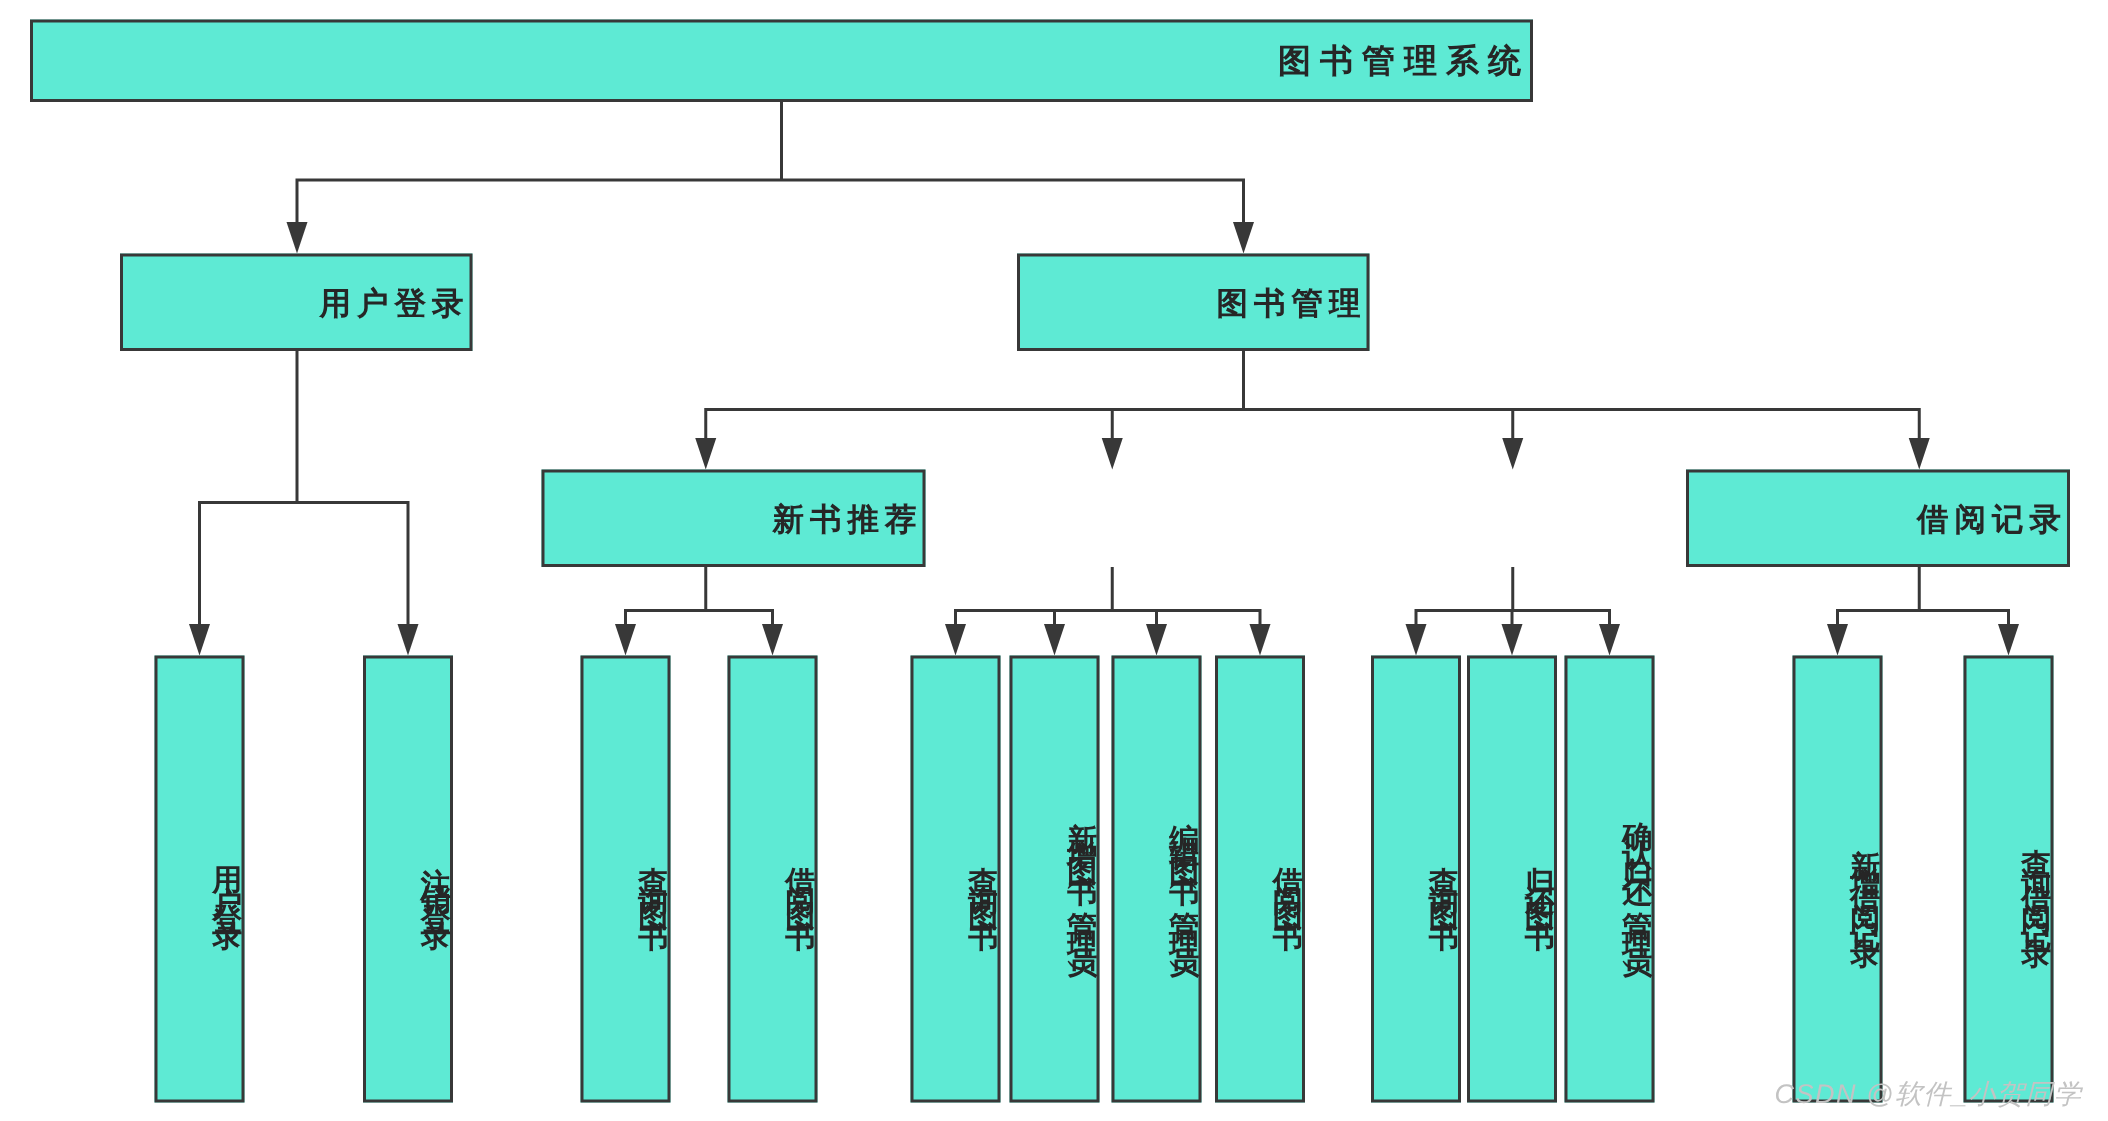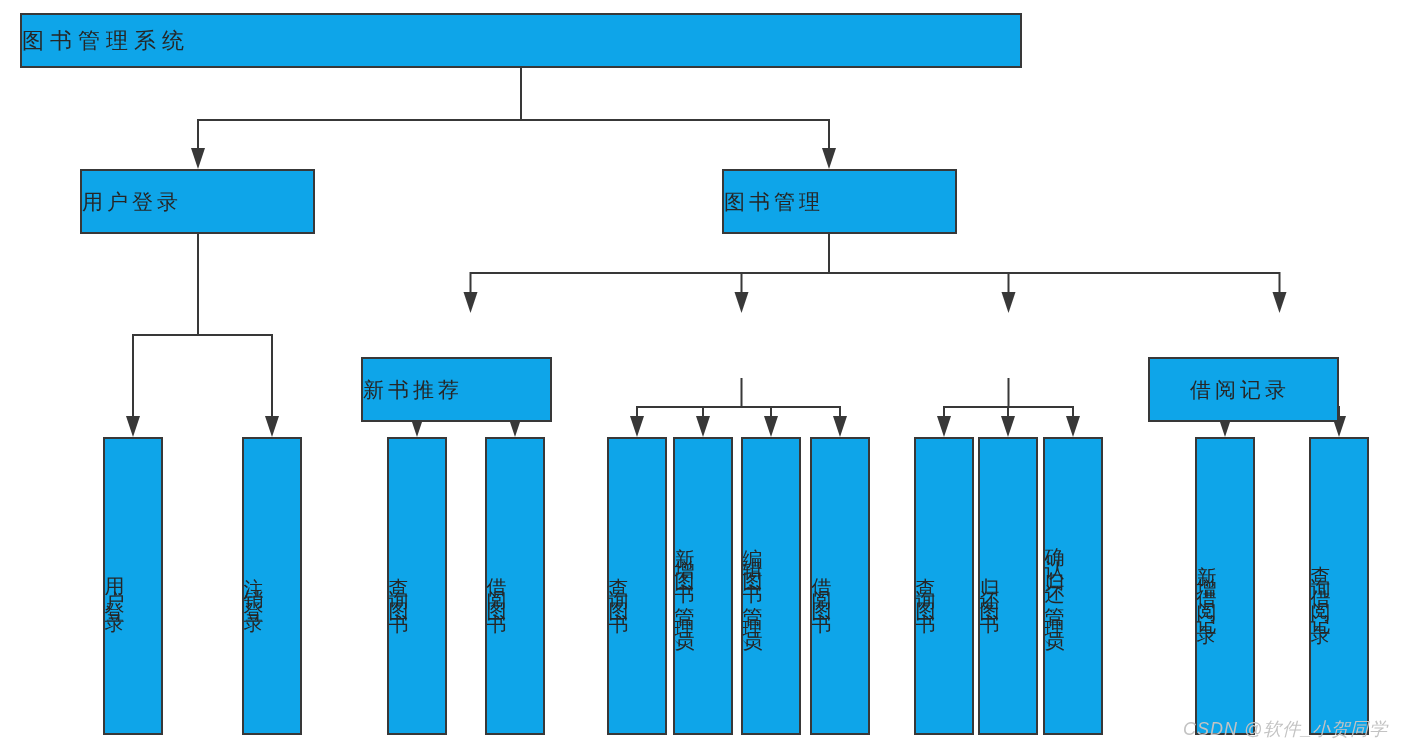--- a/index.html
+++ b/index.html
@@ -7,26 +7,27 @@
     position:relative;
     width:1405px;height:747px;
     background:#ffffff;
     font-family:"Liberation Sans",sans-serif;
     overflow:hidden;
   }
   #wires{position:absolute;left:0;top:0;width:1405px;height:747px;}
   .node{
     position:absolute;
     box-sizing:border-box;
-    background:#0ea5e9;
+    background:#5eead4;
     border:2px solid #383838;
     display:flex;
     align-items:center;
-    justify-content:flex-start;
+    justify-content:flex-end;
     color:#262626;
+    font-weight:bold;
   }
   .hlabel{
     font-size:21px;
     letter-spacing:4px;
     white-space:nowrap;
     color:#262626;
   }
   .root-box .hlabel{font-size:22px;letter-spacing:6px;}
   .vlabel{
     writing-mode:vertical-rl;
@@ -34,26 +35,26 @@
     font-size:20px;
     letter-spacing:12px;
     line-height:1;
     color:#262626;
     white-space:nowrap;
   }
   
   .root-box{left:20px;top:13px;width:1002px;height:55px;}
   .lv2{top:169px;height:65px;width:235px;}
   .n-l2-0{left:80px;}
-  .n-l2-1{left:722px;}
-  .lv3{top:313px;height:65px;width:191px;margin-top:44px;}
+  .n-l2-1{left:678px;}
+  .lv3{top:313px;height:65px;width:256px;}
   .n-l3-0{left:361px;}
   .n-l3-1{left:632px;}
   .n-l3-2{left:899px;}
-  .n-l3-3{left:1148px;padding-left:40px;}
+  .n-l3-3{left:1124px;padding-left:40px;}
   .leaf{top:437px;height:298px;width:60px;}
   .n-lf-0{left:103px;}
   .n-lf-1{left:242px;}
   .n-lf-2{left:387px;}
   .n-lf-3{left:485px;}
   .n-lf-4{left:607px;}
   .n-lf-5{left:673px;}
   .n-lf-6{left:741px;}
   .n-lf-7{left:810px;}
   .n-lf-8{left:914px;}

